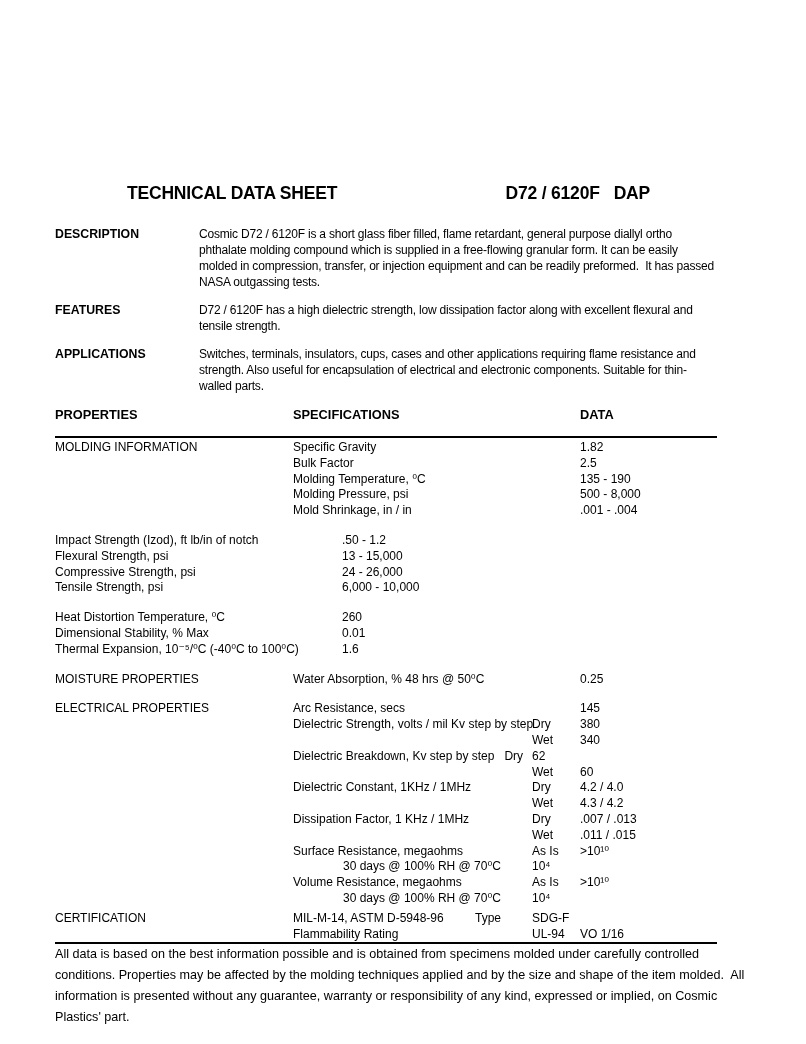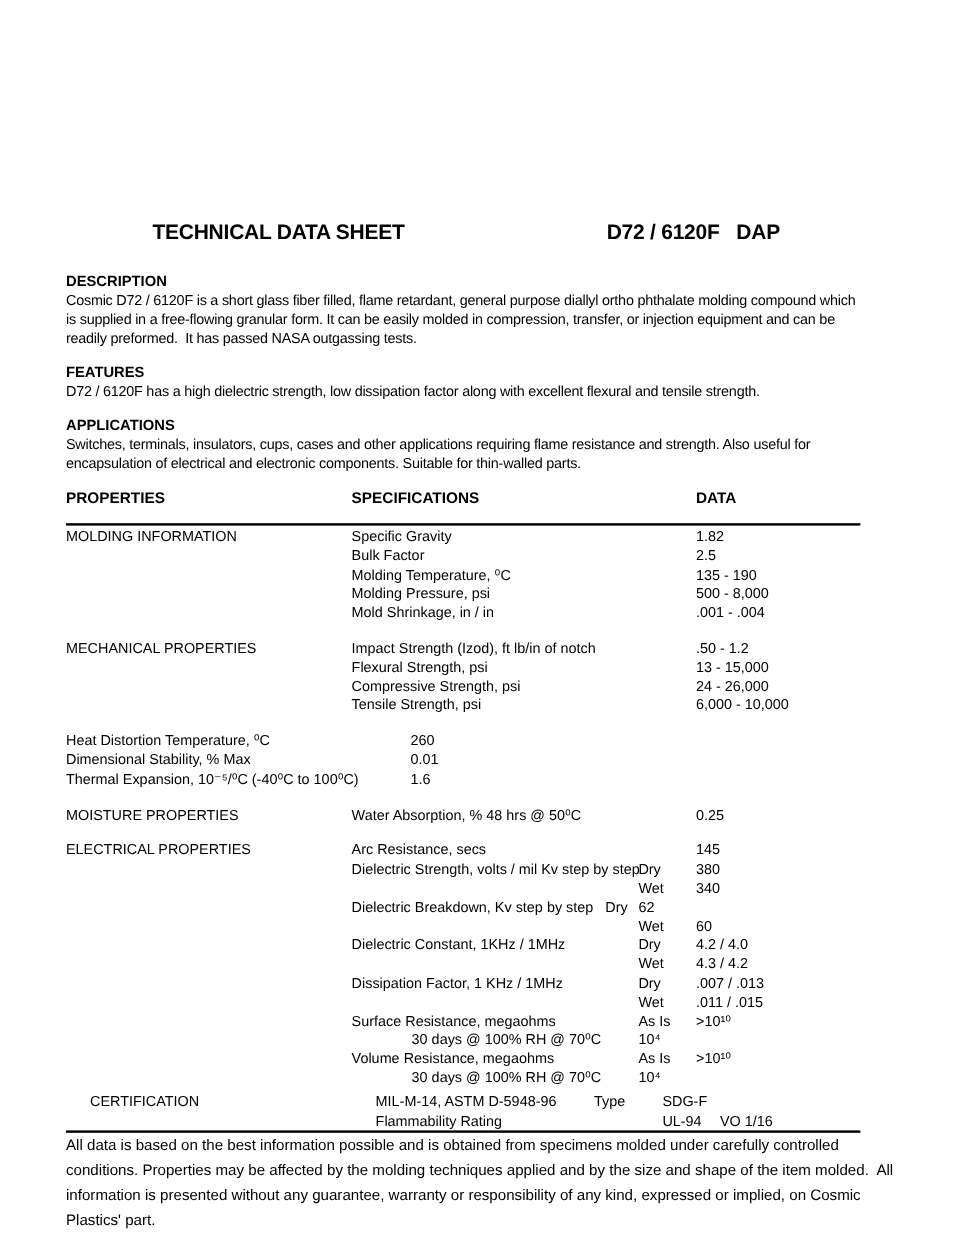--- a/index.html
+++ b/index.html
@@ -21,21 +21,21 @@
   .title-row { display: flex; align-items: baseline; }
   .title-row h1 {
     font-size: 17.5px; font-weight: bold; letter-spacing: -0.2px;
     line-height: 21px; white-space: pre;
   }
   .title-main { margin-left: 72px; }
   .title-product { margin-left: auto; margin-right: 67px; }
 
   
   .intro { margin-top: 22px; }
-  .intro-row { display: flex; margin-bottom: 12px; flex-direction: column; }
+  .intro-row { display: flex; margin-bottom: 12px; }
   .intro-label {
     width: 144px; flex: none;
     font-weight: bold; font-size: 12.3px; line-height: 16px;
   }
   .intro-text {
     flex: 1; font-size: 12px; line-height: 16px;
     letter-spacing: -0.2px; white-space: pre-wrap;
   }
 
   
@@ -44,21 +44,21 @@
     display: flex; font-weight: bold; font-size: 12.8px; line-height: 17px;
     border-bottom: 2px solid #000; padding-bottom: 13px;
   }
   .th-prop { width: 238px; flex: none; }
   .th-spec { width: 287px; flex: none; }
   .th-data { flex: 1; }
 
   .tbody { padding-top: 2px; }
   .group { display: flex; margin-bottom: 14px; }
   .group:nth-child(5) { margin-bottom: 4px; }   
-  .group:last-child { margin-bottom: 0; margin-left: 20px; }
+  .group:last-child { margin-bottom: 0; }
   .group-label {
     width: 238px; flex: none; font-size: 12px; line-height: 15.8px;
   }
   .group-rows { flex: 1; }
   .row { display: flex; font-size: 12px; line-height: 15.8px; height: 15.8px; }
   .cell-spec { width: 239px; flex: none; display: flex; }
   .row.indent .cell-spec { padding-left: 50px; gap: 17px; }
   .spec-text { white-space: pre; }
   .spec-right { margin-left: auto; padding-right: 31px; }
   .cell-cond { width: 48px; flex: none; white-space: pre; }
@@ -149,21 +149,20 @@
       <span class="spec-text">Mold Shrinkage, in / in</span>
       <span class="spec-right"></span>
     </div>
     <div class="cell-cond"></div>
     <div class="cell-data">.001 - .004</div>
   </div>
 </div>
   </div>
 
   <div class="group">
-    <div class="group-label">MECHANICAL PROPERTIES</div>
     <div class="group-rows">
   <div class="row">
     <div class="cell-spec">
       <span class="spec-text">Impact Strength (Izod), ft lb/in of notch</span>
       <span class="spec-right"></span>
     </div>
     <div class="cell-cond"></div>
     <div class="cell-data">.50 - 1.2</div>
   </div>
 

